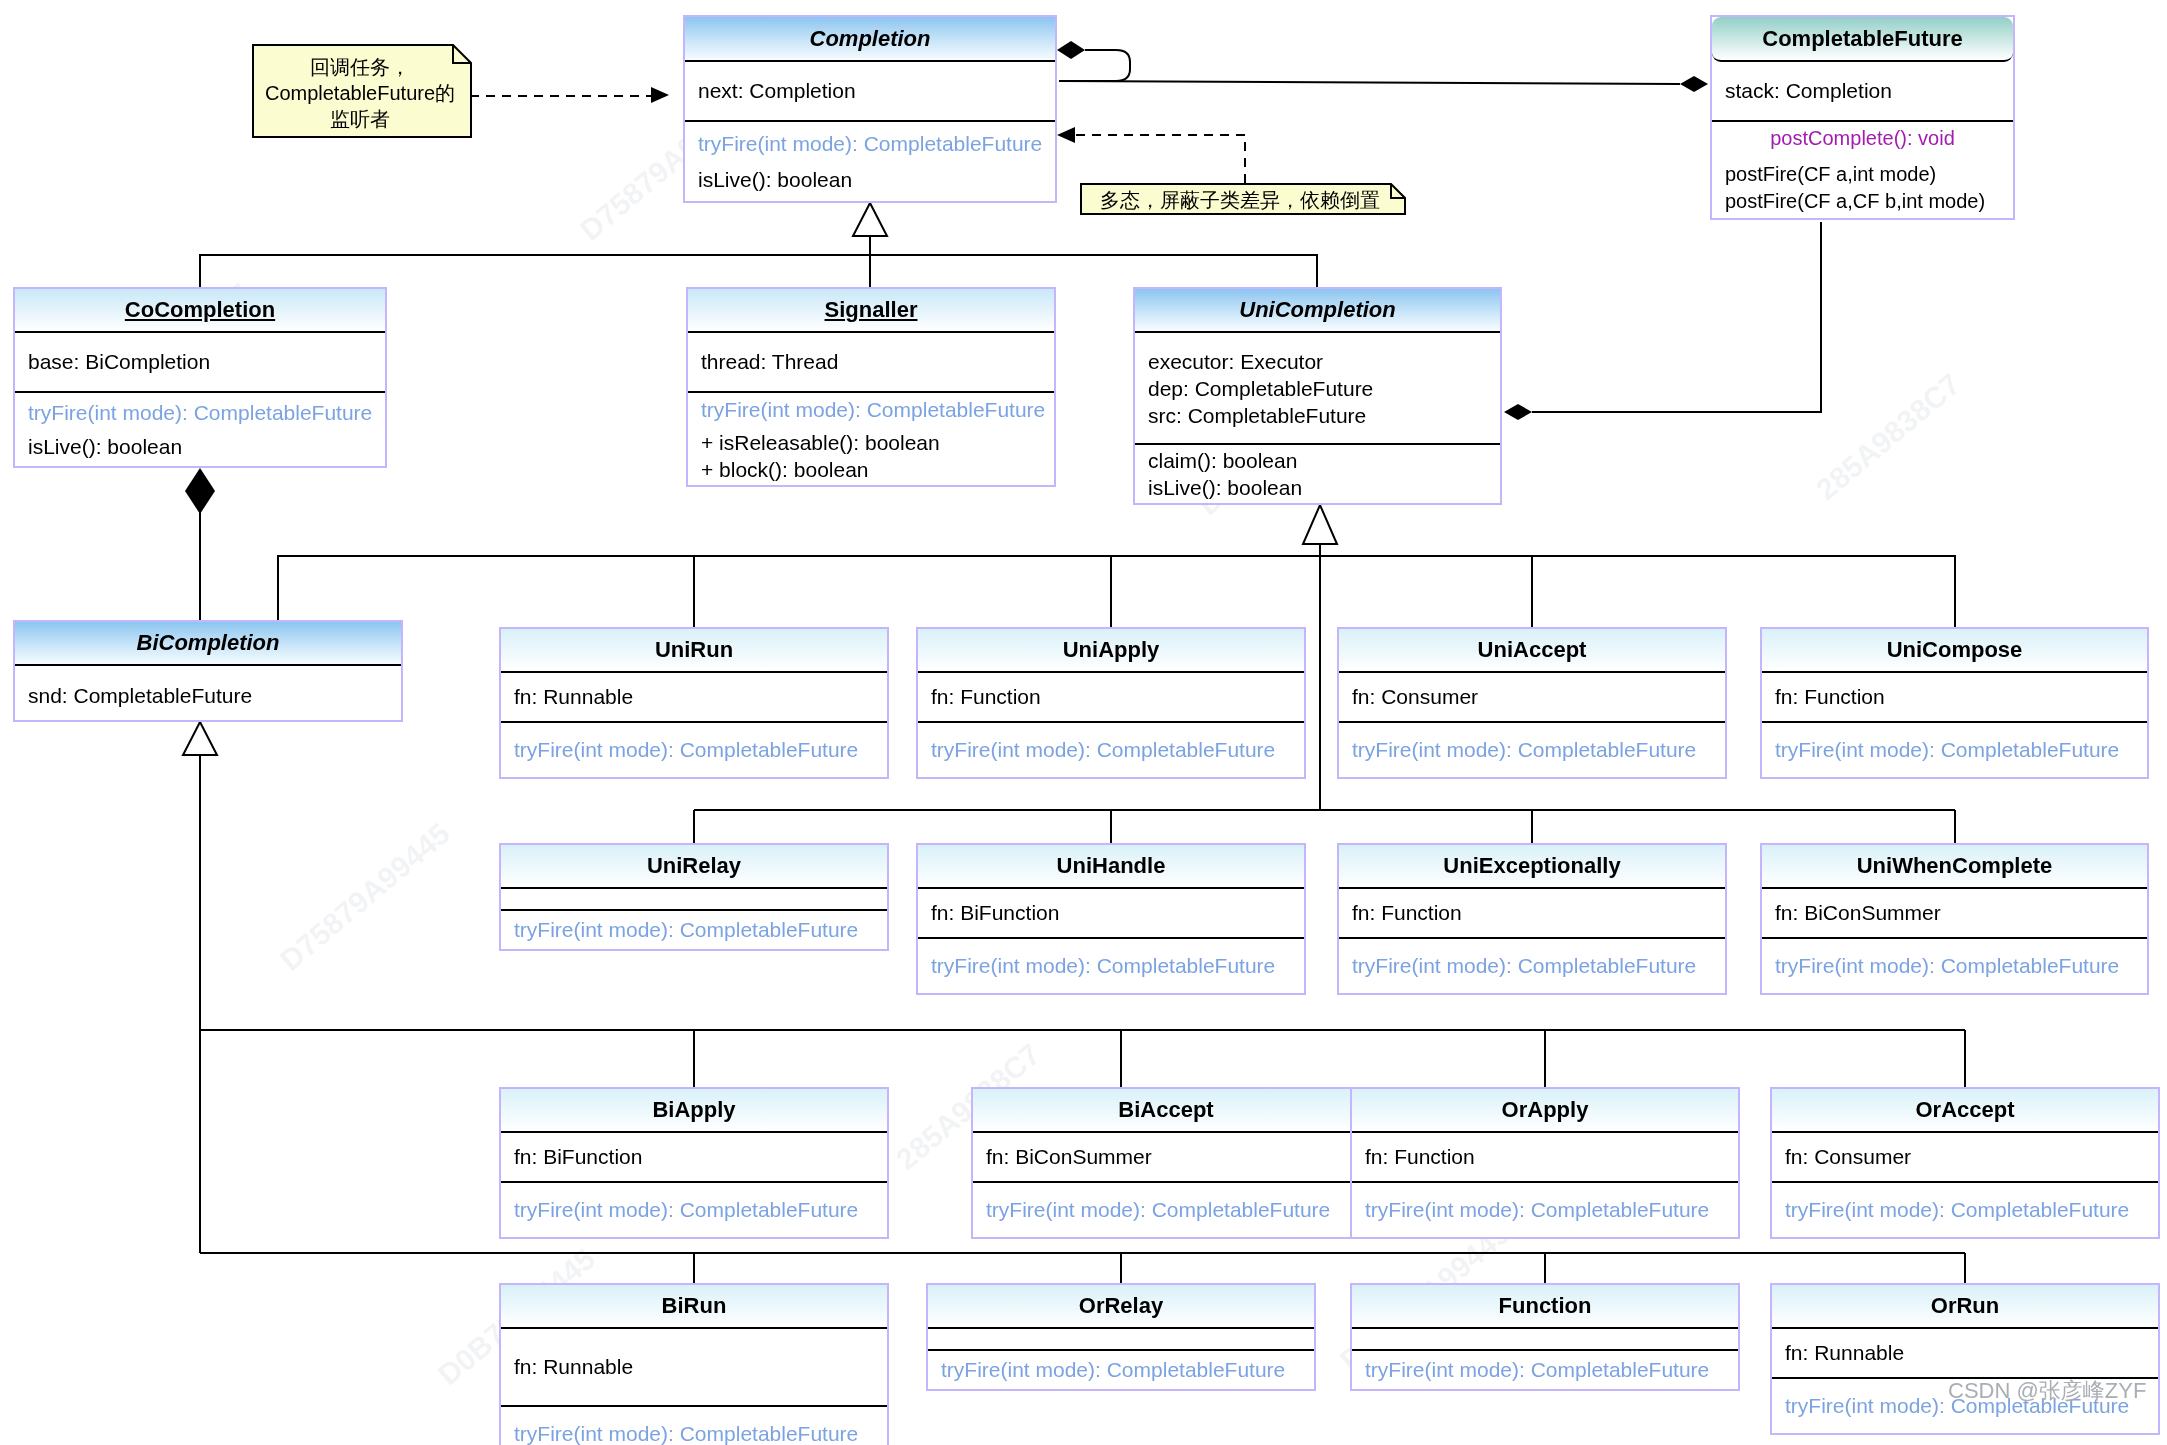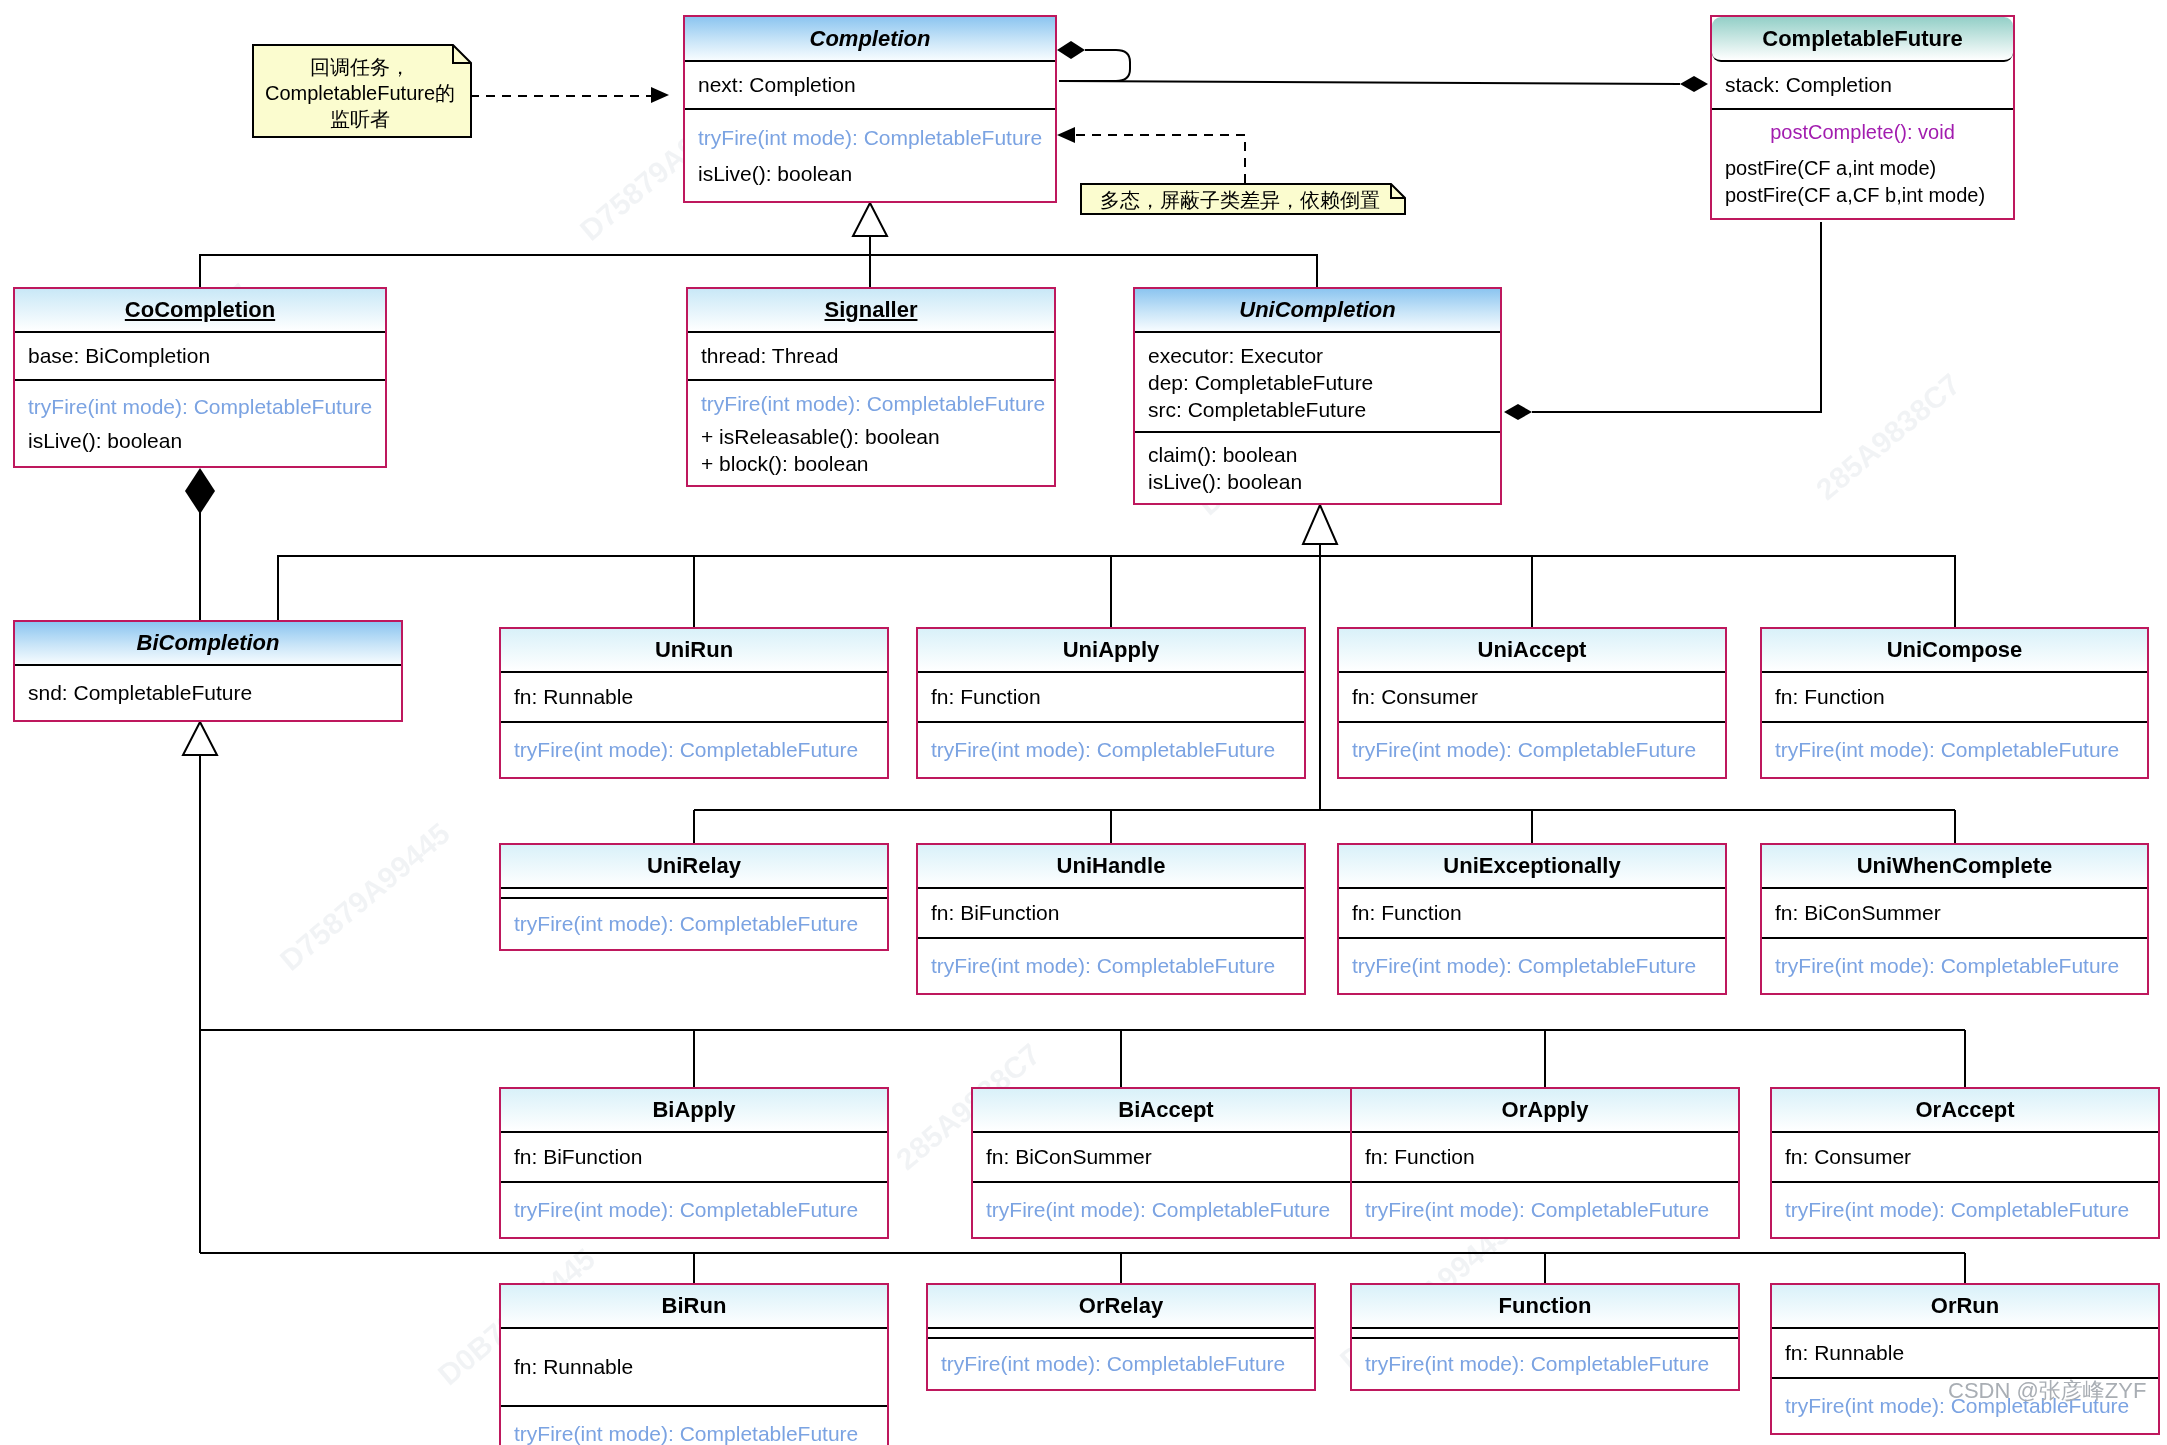--- a/index.html
+++ b/index.html
@@ -2,22 +2,22 @@
 <html><head>
 <meta charset="utf-8">
 <style>
   html,body{margin:0;padding:0;background:#fff;}
   *{box-sizing:border-box;}
   #stage{position:relative;width:2167px;height:1445px;background:#fff;overflow:hidden;
          font-family:"Liberation Sans",sans-serif;}
   #wires{position:absolute;left:0;top:0;z-index:1;}
   .wmtile{position:absolute;z-index:0;font-size:30px;font-weight:bold;color:#2a4a6a;
           opacity:0.06;transform:rotate(-40deg);white-space:nowrap;}
-  .cls{position:absolute;background:#fff;border:2px solid #be185d;display:flex;
-       flex-direction:column;z-index:2;}
+  .cls{position:absolute;background:#fff;border:2px solid #c4b5fd;display:flex;
+       flex-direction:column;z-index:2;gap:6px;}
   .hdr{display:flex;align-items:center;justify-content:center;font-weight:bold;
        font-size:22px;border-bottom:2px solid #000;flex:none;}
   .hdr.it{font-style:italic;}
   .grad-abs{background:linear-gradient(180deg,#8cc5f0 0%,#c9e5f8 55%,#f7fcff 100%);}
   .grad-lb{background:linear-gradient(180deg,#c9e8f7 0%,#ffffff 100%);text-decoration:underline;}
   .grad-pale{background:linear-gradient(180deg,#d9f1f9 0%,#ffffff 100%);}
   .grad-teal{background:linear-gradient(180deg,#93cfc7 0%,#ffffff 100%);border-radius:9px;}
   .sec{padding:0 13px;display:flex;flex-direction:column;justify-content:center;
        font-size:21px;color:#000;}
   .sec.bt{border-top:2px solid #000;}

